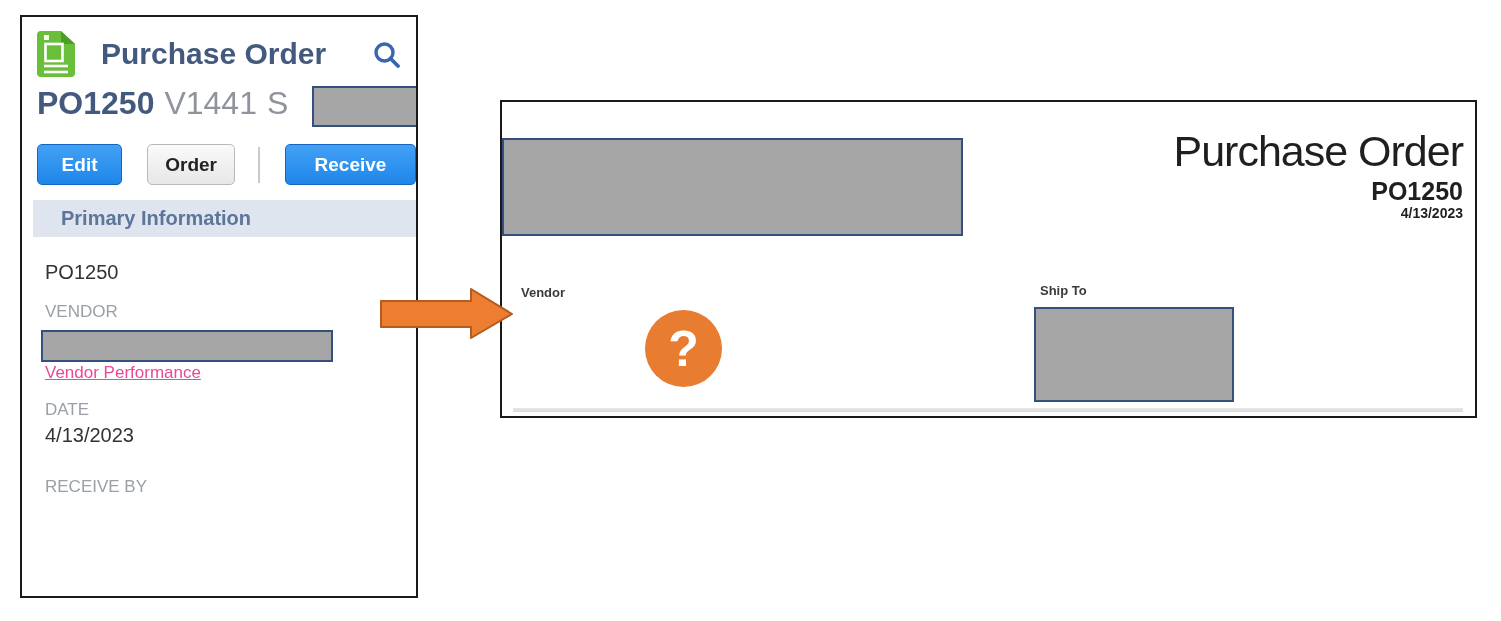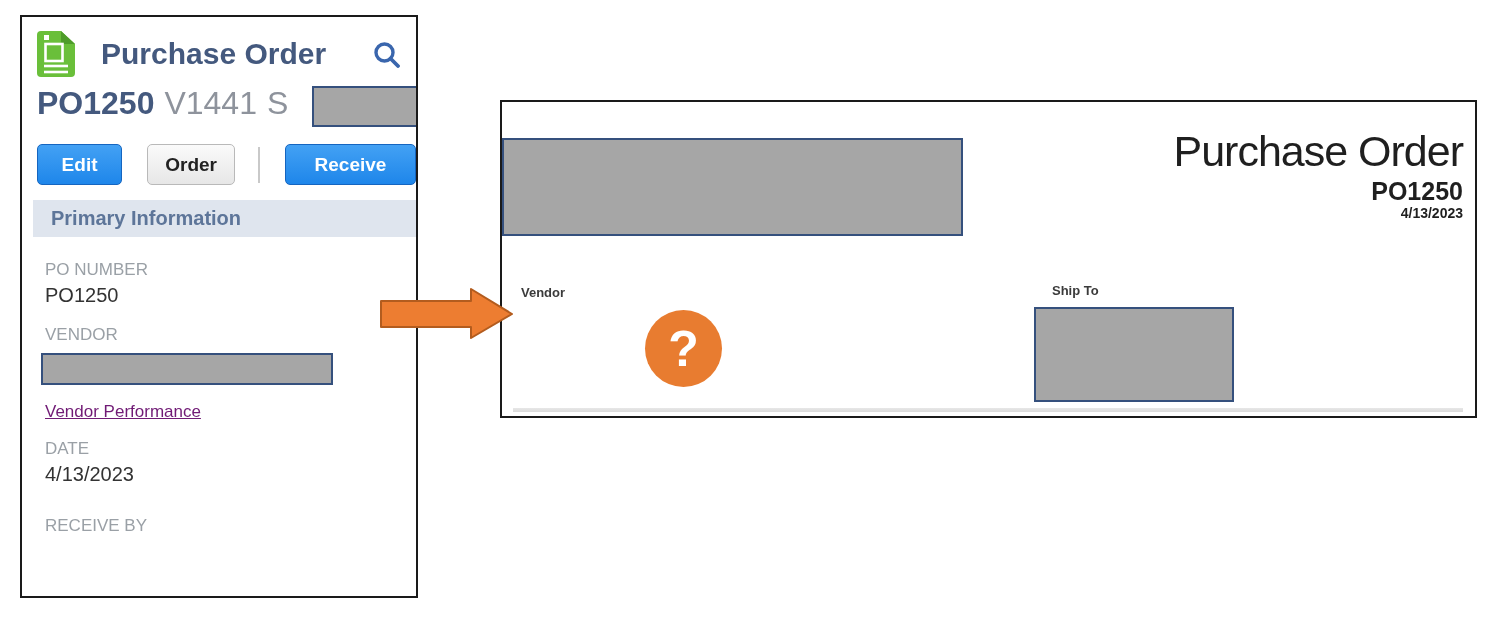--- a/index.html
+++ b/index.html
@@ -32,44 +32,44 @@
   .btn{height:41px;border-radius:5px;font-family:"Liberation Sans",sans-serif;
     font-size:19px;font-weight:bold;cursor:pointer;}
   .btn.blue{color:#fff;background:linear-gradient(var(--button-blue-light),var(--button-blue));
     border:1px solid var(--button-blue-border);}
   .btn-edit{width:89px;}
   .btn-back{width:92px;margin-left:25px;color:#222;
     background:linear-gradient(#fafafa,#e7e7e7);border:1px solid #b9b9b9;}
   .btn-divider{width:2px;height:36px;background:#c9c9c9;margin-left:23px;}
   .btn-receive{width:137px;margin-left:25px;}
   .section-band{margin:15px 0 0 11px;height:37px;line-height:37px;background:var(--section-bg);
-    color:var(--section-text);font-size:20px;font-weight:bold;padding-left:18px;}
+    color:var(--section-text);font-size:20px;font-weight:bold;padding-left:28px;}
   .fields{margin-left:23px;}
   .field-label{color:var(--label-gray);font-size:17px;line-height:19px;}
   .field-value{color:var(--value-dark);font-size:20px;line-height:24px;margin-top:4px;}
   .f-po{margin-top:23px;}
   .f-vendor{margin-top:18px;}
   .vendor-redaction{margin:9px 0 0 -4px;width:292px;height:32px;}
-  .field-link{display:inline-block;margin-top:17px;color:#701a75;font-size:17px;
+  .field-link{display:inline-block;margin-top:1px;color:#ec4899;font-size:17px;
     text-decoration:underline;cursor:pointer;}
   .f-date{margin-top:17px;}
   .f-receiveby{margin-top:30px;height:53px;}
   .f-status{margin-top:20px;}
 
   
   .preview-panel{position:absolute;left:500px;top:100px;width:977px;height:318px;
     border:2px solid var(--panel-border);background:#fff;}
   .pv-company-redaction{position:absolute;left:0;top:36px;width:461px;height:98px;}
   .pv-titleblock{position:absolute;right:12px;top:24px;text-align:right;color:#1f1f1f;}
   .pv-title{font-size:43px;line-height:50px;font-weight:400;letter-spacing:-1px;}
   .pv-po{font-size:25px;line-height:28px;font-weight:bold;margin-top:1px;}
   .pv-date{font-size:14px;line-height:17px;font-weight:bold;}
   .pv-label{position:absolute;font-size:13px;font-weight:bold;color:#3b3b3b;}
   .pv-vendor-label{left:19px;top:183px;}
-  .pv-shipto-label{left:550px;top:181px;}
+  .pv-shipto-label{left:538px;top:181px;}
   .pv-shipto-redaction{position:absolute;left:532px;top:205px;width:200px;height:95px;}
   .question-badge{position:absolute;left:143px;top:208px;width:77px;height:77px;border-radius:50%;
     background:var(--badge-orange);display:flex;align-items:center;justify-content:center;}
   .question-badge span{color:#fff;font-size:50px;font-weight:bold;line-height:1;}
   .pv-divider{position:absolute;left:11px;bottom:4px;width:950px;height:4px;
     background:linear-gradient(#e7e7e7,var(--divider-gray));}
 
   
   .arrow{position:absolute;left:380px;top:287px;width:134px;height:53px;z-index:10;}
 </style>
@@ -108,21 +108,20 @@
       <button class="btn blue btn-edit">Edit</button>
       <button class="btn btn-back">Order</button>
       <span class="btn-divider"></span>
       <button class="btn blue btn-receive">Receive</button>
     </div>
 
     <div class="section-band">Primary Information</div>
 
     <div class="fields">
       <div class="field f-po">
-        <div class="field-label">PO NUMBER</div>
         <div class="field-value">PO1250</div>
       </div>
       <div class="field f-vendor">
         <div class="field-label">VENDOR</div>
         <div class="redaction-box vendor-redaction"></div>
         <a class="field-link">Vendor Performance</a>
       </div>
       <div class="field f-date">
         <div class="field-label">DATE</div>
         <div class="field-value">4/13/2023</div>

